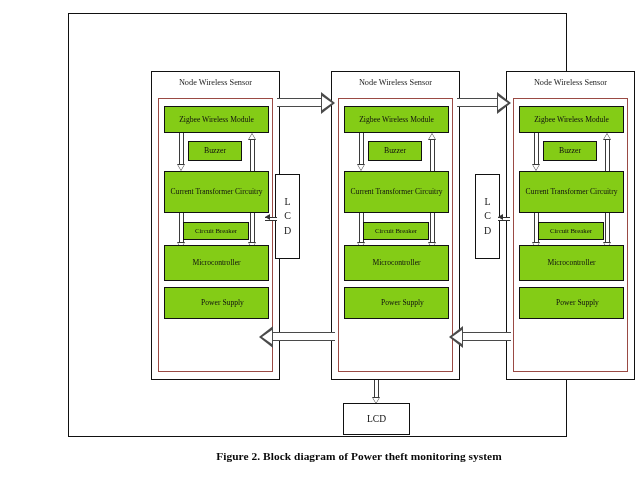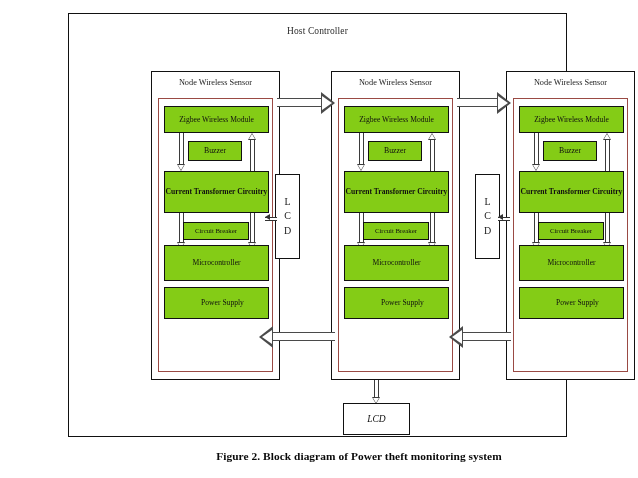--- a/index.html
+++ b/index.html
@@ -93,21 +93,21 @@
     justify-content: center;
     text-align: left;
     font-size: 7.6px;
     line-height: 1.25;
     color: #101010;
     z-index: 4;
   }
 
   .blk-zigbee  { left: 12px;  top: 34px;  width: 105px; height: 27px; }
   .blk-buzzer  { left: 36px;  top: 69px;  width: 54px;  height: 20px; font-size: 7.8px; }
-  .blk-ct      { left: 12px;  top: 99px;  width: 105px; height: 42px; font-weight: bold; }
+  .blk-ct      { left: 12px;  top: 99px;  width: 105px; height: 42px; }
   .blk-breaker { left: 31px;  top: 150px; width: 66px;  height: 18px; font-size: 6.8px; }
   .blk-micro   { left: 12px;  top: 173px; width: 105px; height: 36px; }
   .blk-power   { left: 12px;  top: 215px; width: 105px; height: 32px; padding-left: 12px; }
 
   
   .varrow {
     position: absolute;
     width: 9px;
     z-index: 3;
   }
@@ -286,21 +286,20 @@
     height: 32px;
     border: 1.5px solid #111111;
     box-sizing: border-box;
     background: #ffffff;
     display: flex;
     align-items: center;
     justify-content: center;
     font-size: 9.5px;
     color: #101010;
     z-index: 6;
-    font-style: italic;
   }
   .a-bottom {
     position: absolute;
     left: 303px;
     top: 366px;
     height: 24px;
     width: 9px;
     z-index: 5;
   }
   .a-bottom .shaft {
@@ -345,21 +344,20 @@
     padding-left: 40px;
   }
 </style>
 </head>
 <body>
 
 <div id="page">
 
   <div class="outer-frame">
 
-    <div class="host-title">Host Controller</div>
 
     <div class="node-panel p1">
       <div class="node-title">Node Wireless Sensor</div>
       <div class="inner-maroon"></div>
 
       <div class="blk blk-zigbee">Zigbee Wireless Module</div>
       <div class="blk blk-buzzer">Buzzer</div>
       <div class="blk blk-ct">Current Transformer Circuitry</div>
       <div class="blk blk-breaker">Circuit Breaker</div>
       <div class="blk blk-micro">Microcontroller</div>

